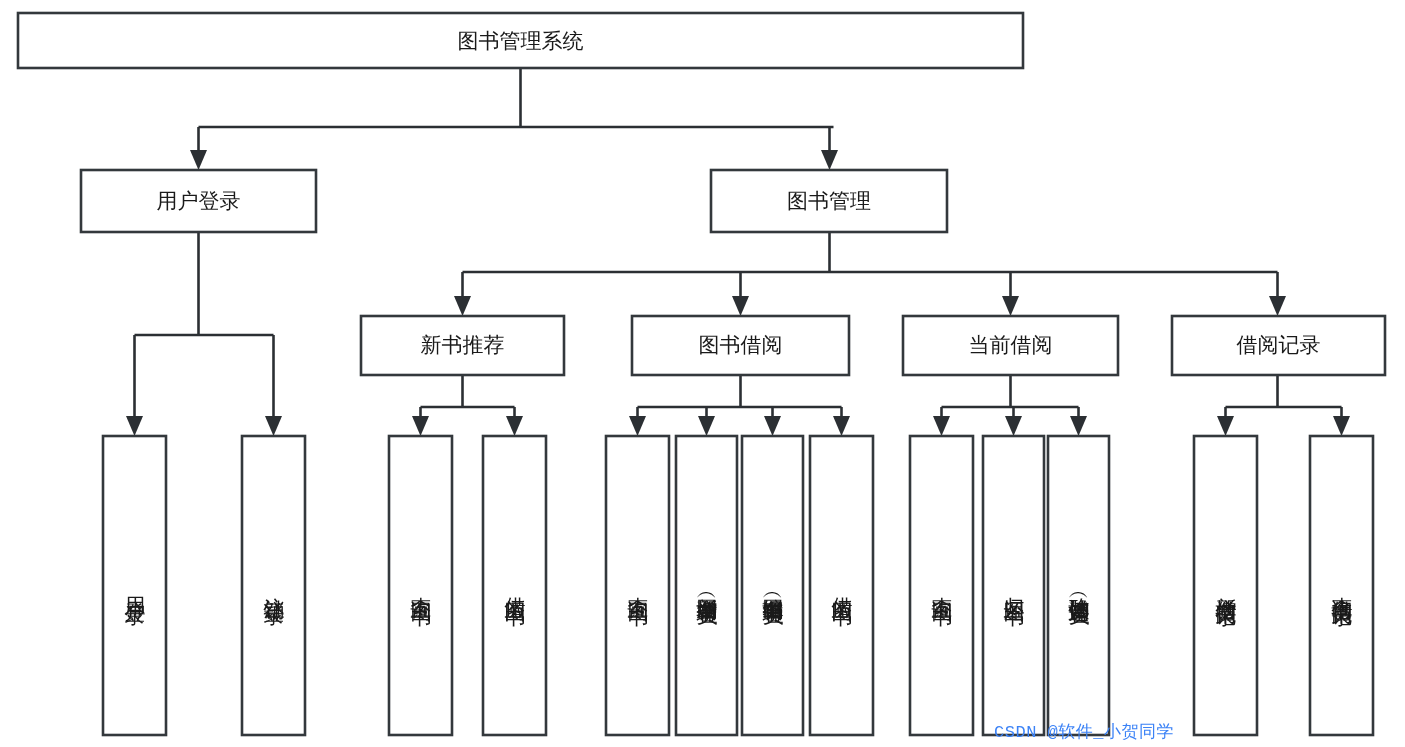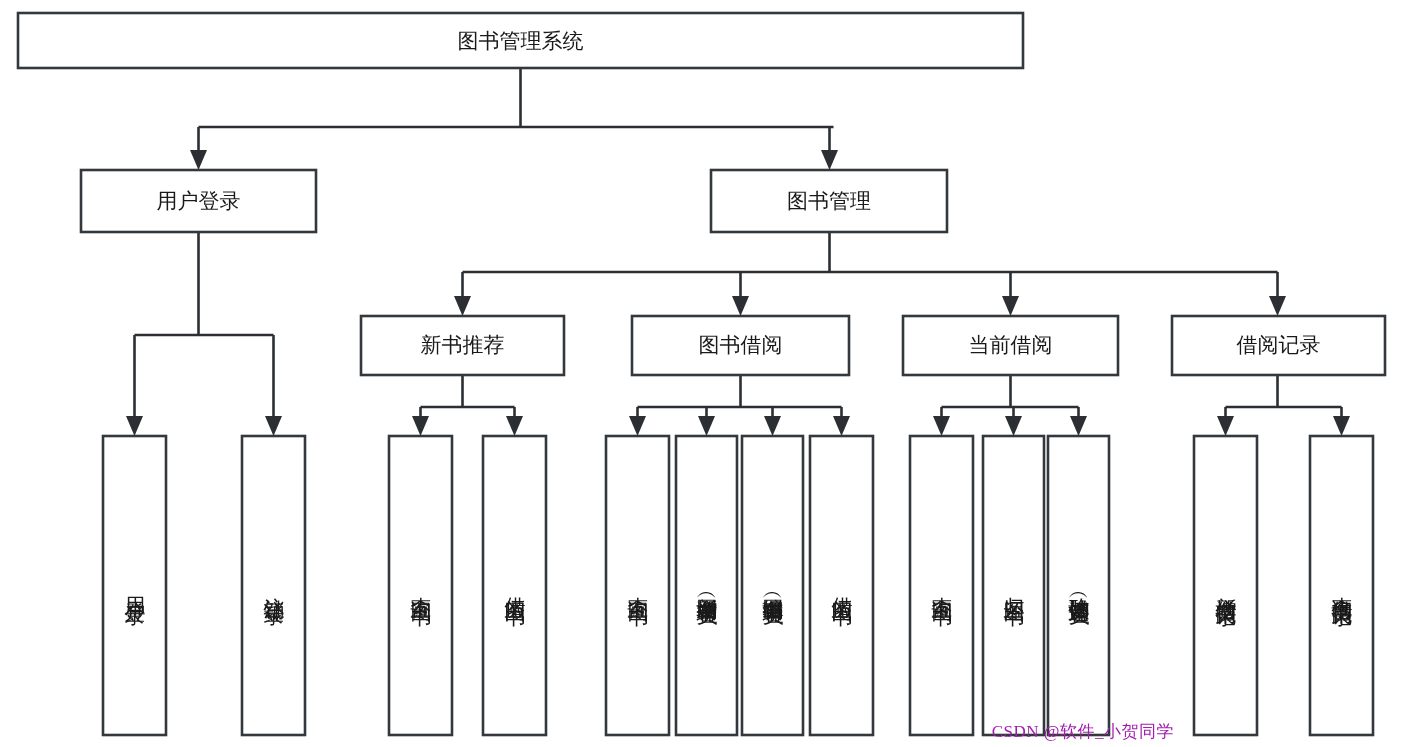--- a/index.html
+++ b/index.html
@@ -62,23 +62,23 @@
     align-items: center;
     justify-content: center;
     text-align: center;
     white-space: nowrap;
     pointer-events: none;
   }
   .watermark {
     position: absolute;
     right: 8px;
     bottom: 4px;
-    font-family: Liberation Serif, serif;
+    font-family: Liberation Mono, monospace;
     font-size: 17px;
-    color: #a21caf;
+    color: #3b82f6;
     letter-spacing: 0.5px;
     white-space: nowrap;
   }
 </style>
 </head>
 <body>
 
 <div id="diagram-root">
 
   <svg class="diagram-svg" viewBox="0 0 1405 747">

